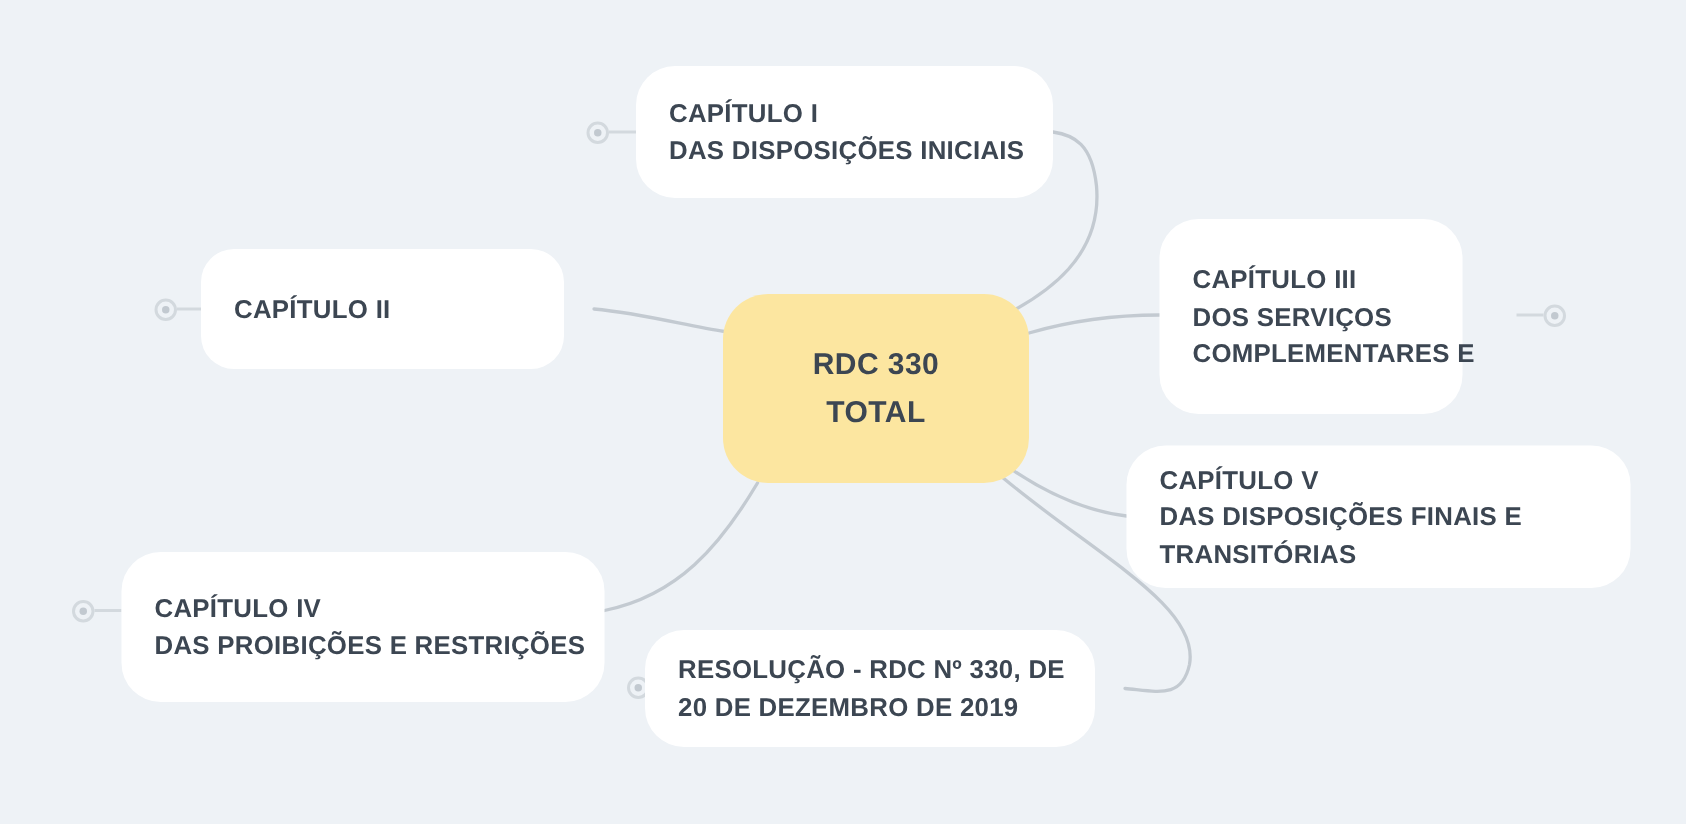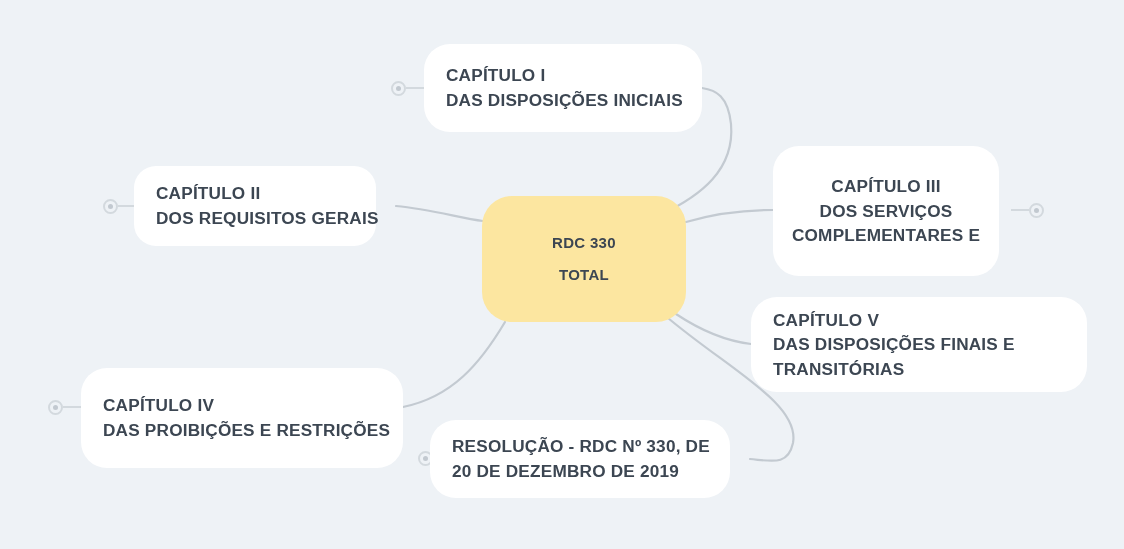--- a/index.html
+++ b/index.html
@@ -51,32 +51,32 @@
   
   #node-center {
     left: 482px;
     top: 196px;
     width: 204px;
     height: 126px;
     background: #fce6a0;
     border-radius: 30px;
     align-items: center;
     text-align: center;
-    font-size: 15px;
+    font-size: 20px;
     line-height: 32.5px;
     letter-spacing: 0.3px;
     padding: 0 10px;
   }
 
   
   #node-cap1   { left: 424px; top: 44px;  width: 278px; height: 88px; }
   
   #node-cap2   { left: 134px; top: 166px; width: 242px; height: 80px; border-radius: 22px; }
   
-  #node-cap3   { left: 773px; top: 146px; width: 226px; height: 130px; align-items: center; }
+  #node-cap3   { left: 773px; top: 146px; width: 202px; height: 130px; }
   
   #node-cap5   { left: 751px; top: 297px; width: 336px; height: 95px; }
   
   #node-cap4   { left: 81px;  top: 368px; width: 322px; height: 100px; }
   
   #node-res    { left: 430px; top: 420px; width: 300px; height: 78px; }
 
   
   .connector {
     position: absolute;
@@ -144,21 +144,20 @@
   </div>
   <div class="connector left" style="left:391px; top:77px;">
     <span class="ring">
         <i></i>
       </span>
     <span class="stub" style="width:20px;"></span>
   </div>
 
   <div class="node leaf" id="node-cap2">
     <span class="line">CAPÍTULO II</span>
-    <span class="line">DOS REQUISITOS GERAIS</span>
   </div>
   <div class="connector left" style="left:103px; top:195px;">
     <span class="ring">
         <i></i>
       </span>
     <span class="stub" style="width:18px;"></span>
   </div>
 
   <div class="node leaf" id="node-cap3">
     <span class="line">CAPÍTULO III</span>

